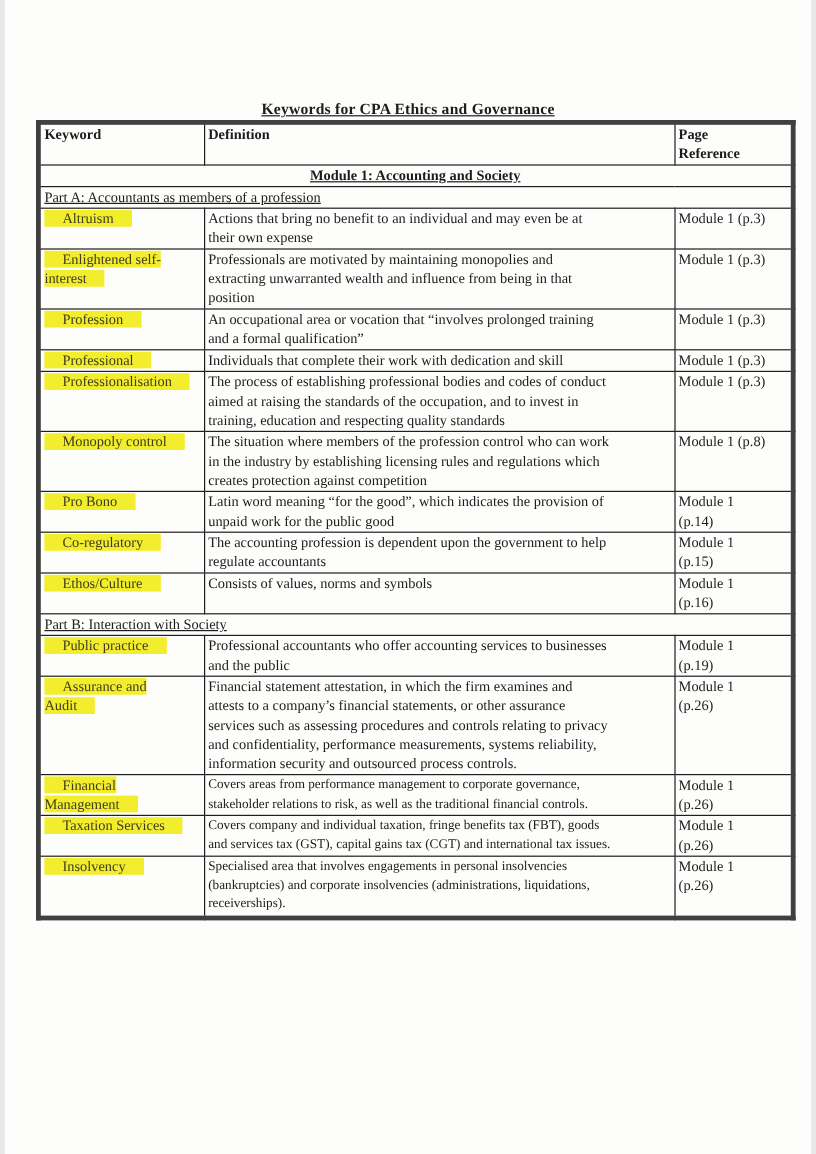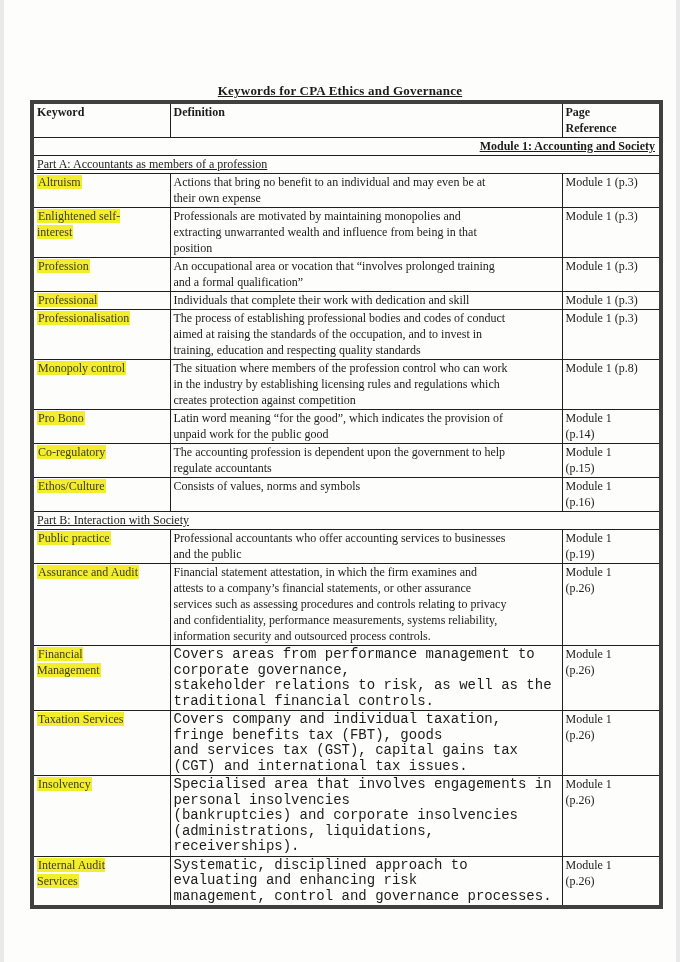--- a/index.html
+++ b/index.html
@@ -34,32 +34,32 @@
   th, td {
     border:1.5px solid #1f1f1f;
     vertical-align:top;
     padding:0 4px 1px 3px;
     font-size:12px;
     line-height:16px;
     white-space:pre-line;
     overflow:hidden;
   }
   th { text-align:left; font-weight:bold; }
-  tr.module-row td { text-align:right; }
+  tr.module-row td { text-align:center; }
   tr.module-row .bold-u { font-weight:bold; text-decoration:underline; }
   tr.section-row td { }
   tr.section-row .u { text-decoration:underline; }
   mark.hl {
     background: var(--highlight, #f3ee2d);
     color: var(--keyword_text, #403c20);
-    padding:0 1px;
+    padding:0 15px;
   }
   td.def-cell.sans {
-    font-family:Liberation Mono, monospace;
-    font-size:14px;
+    font-family:Liberation Serif, serif;
+    font-size:11px;
     line-height:15.5px;
     padding-top:1px;
   }
 </style>
 </head>
 <body>
 
 <div class="page">
   <div class="title">Keywords for CPA Ethics and Governance</div>
 
@@ -199,23 +199,15 @@
 
   <tr class="kw-row">
     <td class="kw-cell"><mark class="hl"><span>Insolvency</span></mark></td>
     <td class="def-cell sans"><span>Specialised area that involves engagements in personal insolvencies
 (bankruptcies) and corporate insolvencies (administrations, liquidations,
 receiverships).</span></td>
     <td class="page-cell"><span>Module 1
 (p.26)</span></td>
   </tr>
 
-  <tr class="kw-row">
-    <td class="kw-cell"><mark class="hl"><span>Internal Audit
-Services</span></mark></td>
-    <td class="def-cell sans"><span>Systematic, disciplined approach to evaluating and enhancing risk
-management, control and governance processes.</span></td>
-    <td class="page-cell"><span>Module 1
-(p.26)</span></td>
-  </tr>
 </tbody>
   </table>
 </div>
 
 </body></html>

